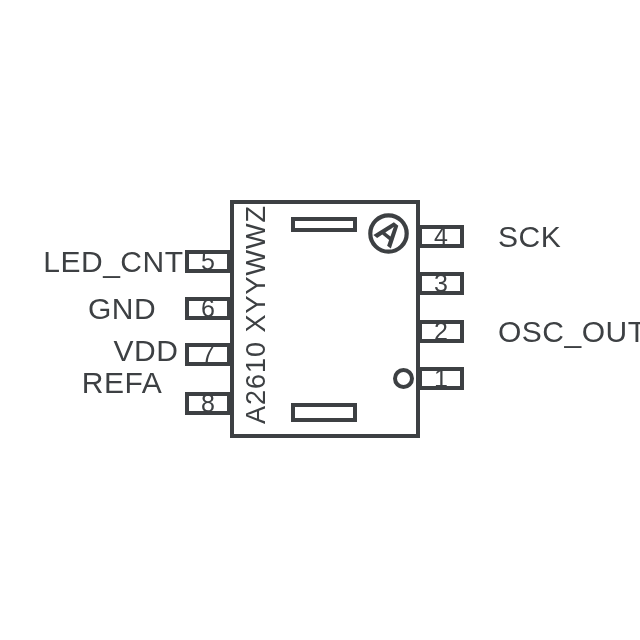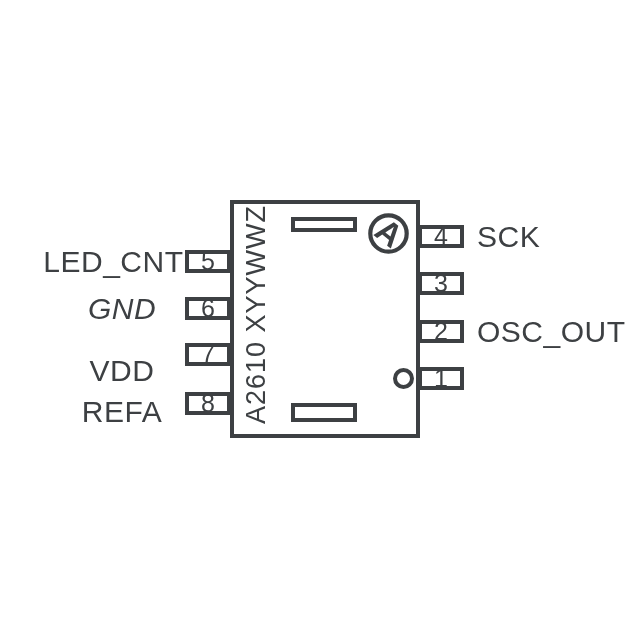--- a/index.html
+++ b/index.html
@@ -88,27 +88,27 @@
     white-space: nowrap;
     letter-spacing: 0.5px;
   }
   .pin-label.left {
     left: 0;
     width: 172px;
     text-align: center;
     padding-left: 36px;
   }
   .pin-label.right {
-    left: 477px;
+    left: 498px;
     text-align: center;
   }
   .pin-label.y5 { top: 245px; }
-  .pin-label.y6 { top: 292px; font-style: italic; }
-  .pin-label.y7 { top: 354px; }
-  .pin-label.y8 { top: 395px; }
+  .pin-label.y6 { top: 292px; }
+  .pin-label.y7 { top: 334px; margin-left: 24px; }
+  .pin-label.y8 { top: 366px; }
   .pin-label.y4 { top: 220px; }
   .pin-label.y3 { top: 267px; }
   .pin-label.y2 { top: 315px; }
   .pin-label.y1 { top: 362px; }
   .logo-svg {
     position: absolute;
     left: 365px;
     top: 210px;
   }
 </style>

